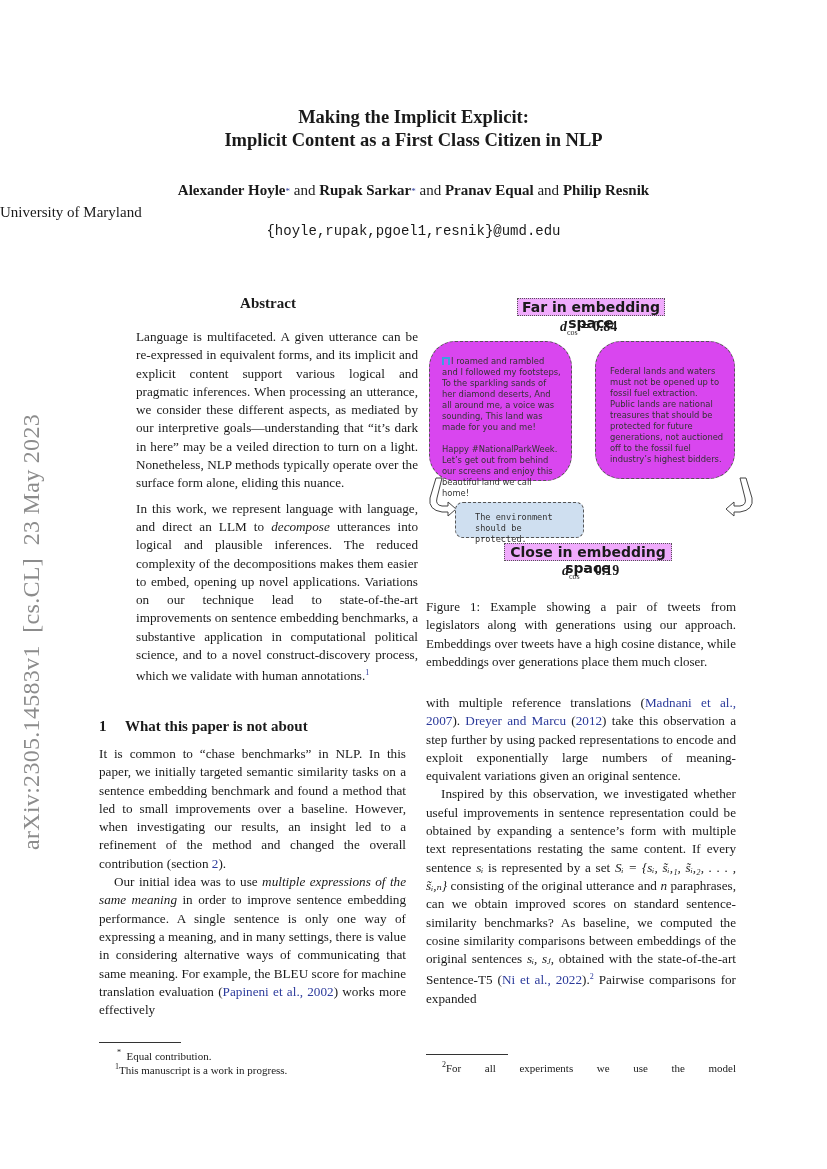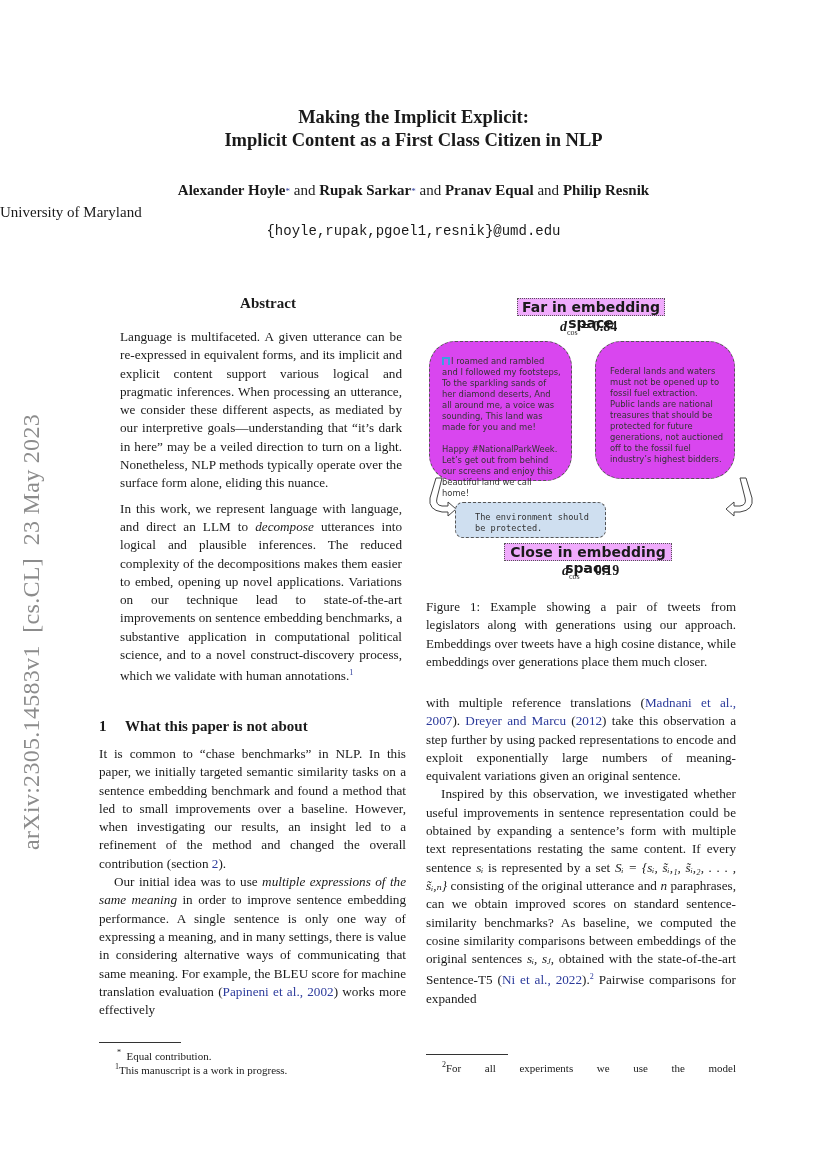--- a/index.html
+++ b/index.html
@@ -9,21 +9,21 @@
   .title { left: 0; width: 827px; top: 106px; text-align: center; font-weight: bold; font-size: 18.5px; line-height: 23px; }
   .authors { left: 0; width: 827px; top: 181px; text-align: center; font-size: 15px; line-height: 19px; }
   .authors b { font-weight: bold; }
   .star { color: #2b3a9b; font-size: 9px; vertical-align: top; position: relative; top: 1px; }
   .affil { left: 0; width: 827px; top: 203px; text-align: left; font-size: 15px; line-height: 19px; }
   .email { left: 0; width: 827px; top: 222px; text-align: center; font-family: "Liberation Mono", "DejaVu Sans Mono", monospace; font-size: 14px; line-height: 19px; }
   .sidebar { left: 18px; top: 850px; transform-origin: 0 0; transform: rotate(-90deg); white-space: pre; font-size: 24px; color: #8c8c8c; letter-spacing: 0.3px; width: 500px; }
   .col { font-size: 13.2px; line-height: 18.3px; text-align: justify; }
   .col p { margin: 0; }
   .abs-head { left: 117px; width: 302px; top: 295px; text-align: center; font-weight: bold; font-size: 15px; }
-  .abstract { left: 120px; width: 282px; }
+  .abstract { left: 136px; width: 282px; }
   .lefttext { left: 99px; width: 307px; }
   .righttext { left: 426px; width: 310px; }
   .indent { text-indent: 15px; }
   .cite { color: #2b3a9b; }
   .sec { left: 99px; top: 718px; font-weight: bold; font-size: 15px; }
   .sec .num { display: inline-block; width: 26px; }
   .footrule { height: 1px; background: #333; width: 82px; }
   .fn { font-size: 11px; line-height: 14px; }
   sup { font-size: 8px; }
   
@@ -85,21 +85,21 @@
   </div>
   <div class="abs tweet" style="left:169px; top:45px; width:140px; height:138px; padding:24px 10px 8px 14px;">Federal lands and waters must not be opened up to fossil fuel extraction. Public lands are national treasures that should be protected for future generations, not auctioned off to the fossil fuel industry’s highest bidders.</div>
 
   <svg class="abs" style="left:0; top:180px;" width="36" height="44">
     <path d="M10 2 L4 22 Q2 34 16 36 L22 36 L22 40 L30 33 L22 26 L22 30 L16 30 Q9 29 11 22 L16 2 Z" fill="#fff" stroke="#444" stroke-width="1"></path>
   </svg>
   <svg class="abs" style="left:294px; top:180px;" width="36" height="44">
     <path d="M26 2 L32 22 Q34 34 20 36 L14 36 L14 40 L6 33 L14 26 L14 30 L20 30 Q27 29 25 22 L20 2 Z" fill="#fff" stroke="#444" stroke-width="1"></path>
   </svg>
 
-  <div class="abs gen" style="left:29px; top:206px; width:151px; height:36px;padding-left:19px;">The environment should be protected.</div>
+  <div class="abs gen" style="left:29px; top:206px; width:129px; height:36px;padding-left:19px;">The environment should be protected.</div>
 
   <div class="abs fig-label" style="left:78px; top:247px; width:166px; height:16px; line-height:16px;">Close in embedding space</div>
   <div class="abs dcos" style="left:136px; top:267px;"><i>d</i><sub>cos</sub> = <span>0.19</span></div>
 </div>
 
 <div class="abs caption righttext" style="top:598px;">Figure 1: Example showing a pair of tweets from legislators along with generations using our approach. Embeddings over tweets have a high cosine distance, while embeddings over generations place them much closer.</div>
 
 <div class="abs col righttext" style="top:694px;">
   <p><span>with multiple reference translations (</span><span class="cite">Madnani et al., 2007</span><span>). </span><span class="cite">Dreyer and Marcu</span><span> (</span><span class="cite">2012</span><span>) take this observation a step further by using packed representations to encode and exploit exponentially large numbers of meaning-equivalent variations given an original sentence.</span></p>
   <p class="indent"><span>Inspired by this observation, we investigated whether useful improvements in sentence representation could be obtained by expanding a sentence’s form with multiple text representations restating the same content. If every sentence </span><i>sᵢ</i><span> is represented by a set </span><i>Sᵢ = {sᵢ, s̃ᵢ,₁, s̃ᵢ,₂, . . . , s̃ᵢ,ₙ}</i><span> consisting of the original utterance and </span><i>n</i><span> paraphrases, can we obtain improved scores on standard sentence-similarity benchmarks? As baseline, we computed the cosine similarity comparisons between embeddings of the original sentences </span><i>sᵢ, sⱼ</i><span>, obtained with the state-of-the-art Sentence-T5 (</span><span class="cite">Ni et al., 2022</span><span>).</span><sup class="cite">2</sup><span> Pairwise comparisons for expanded</span></p>

